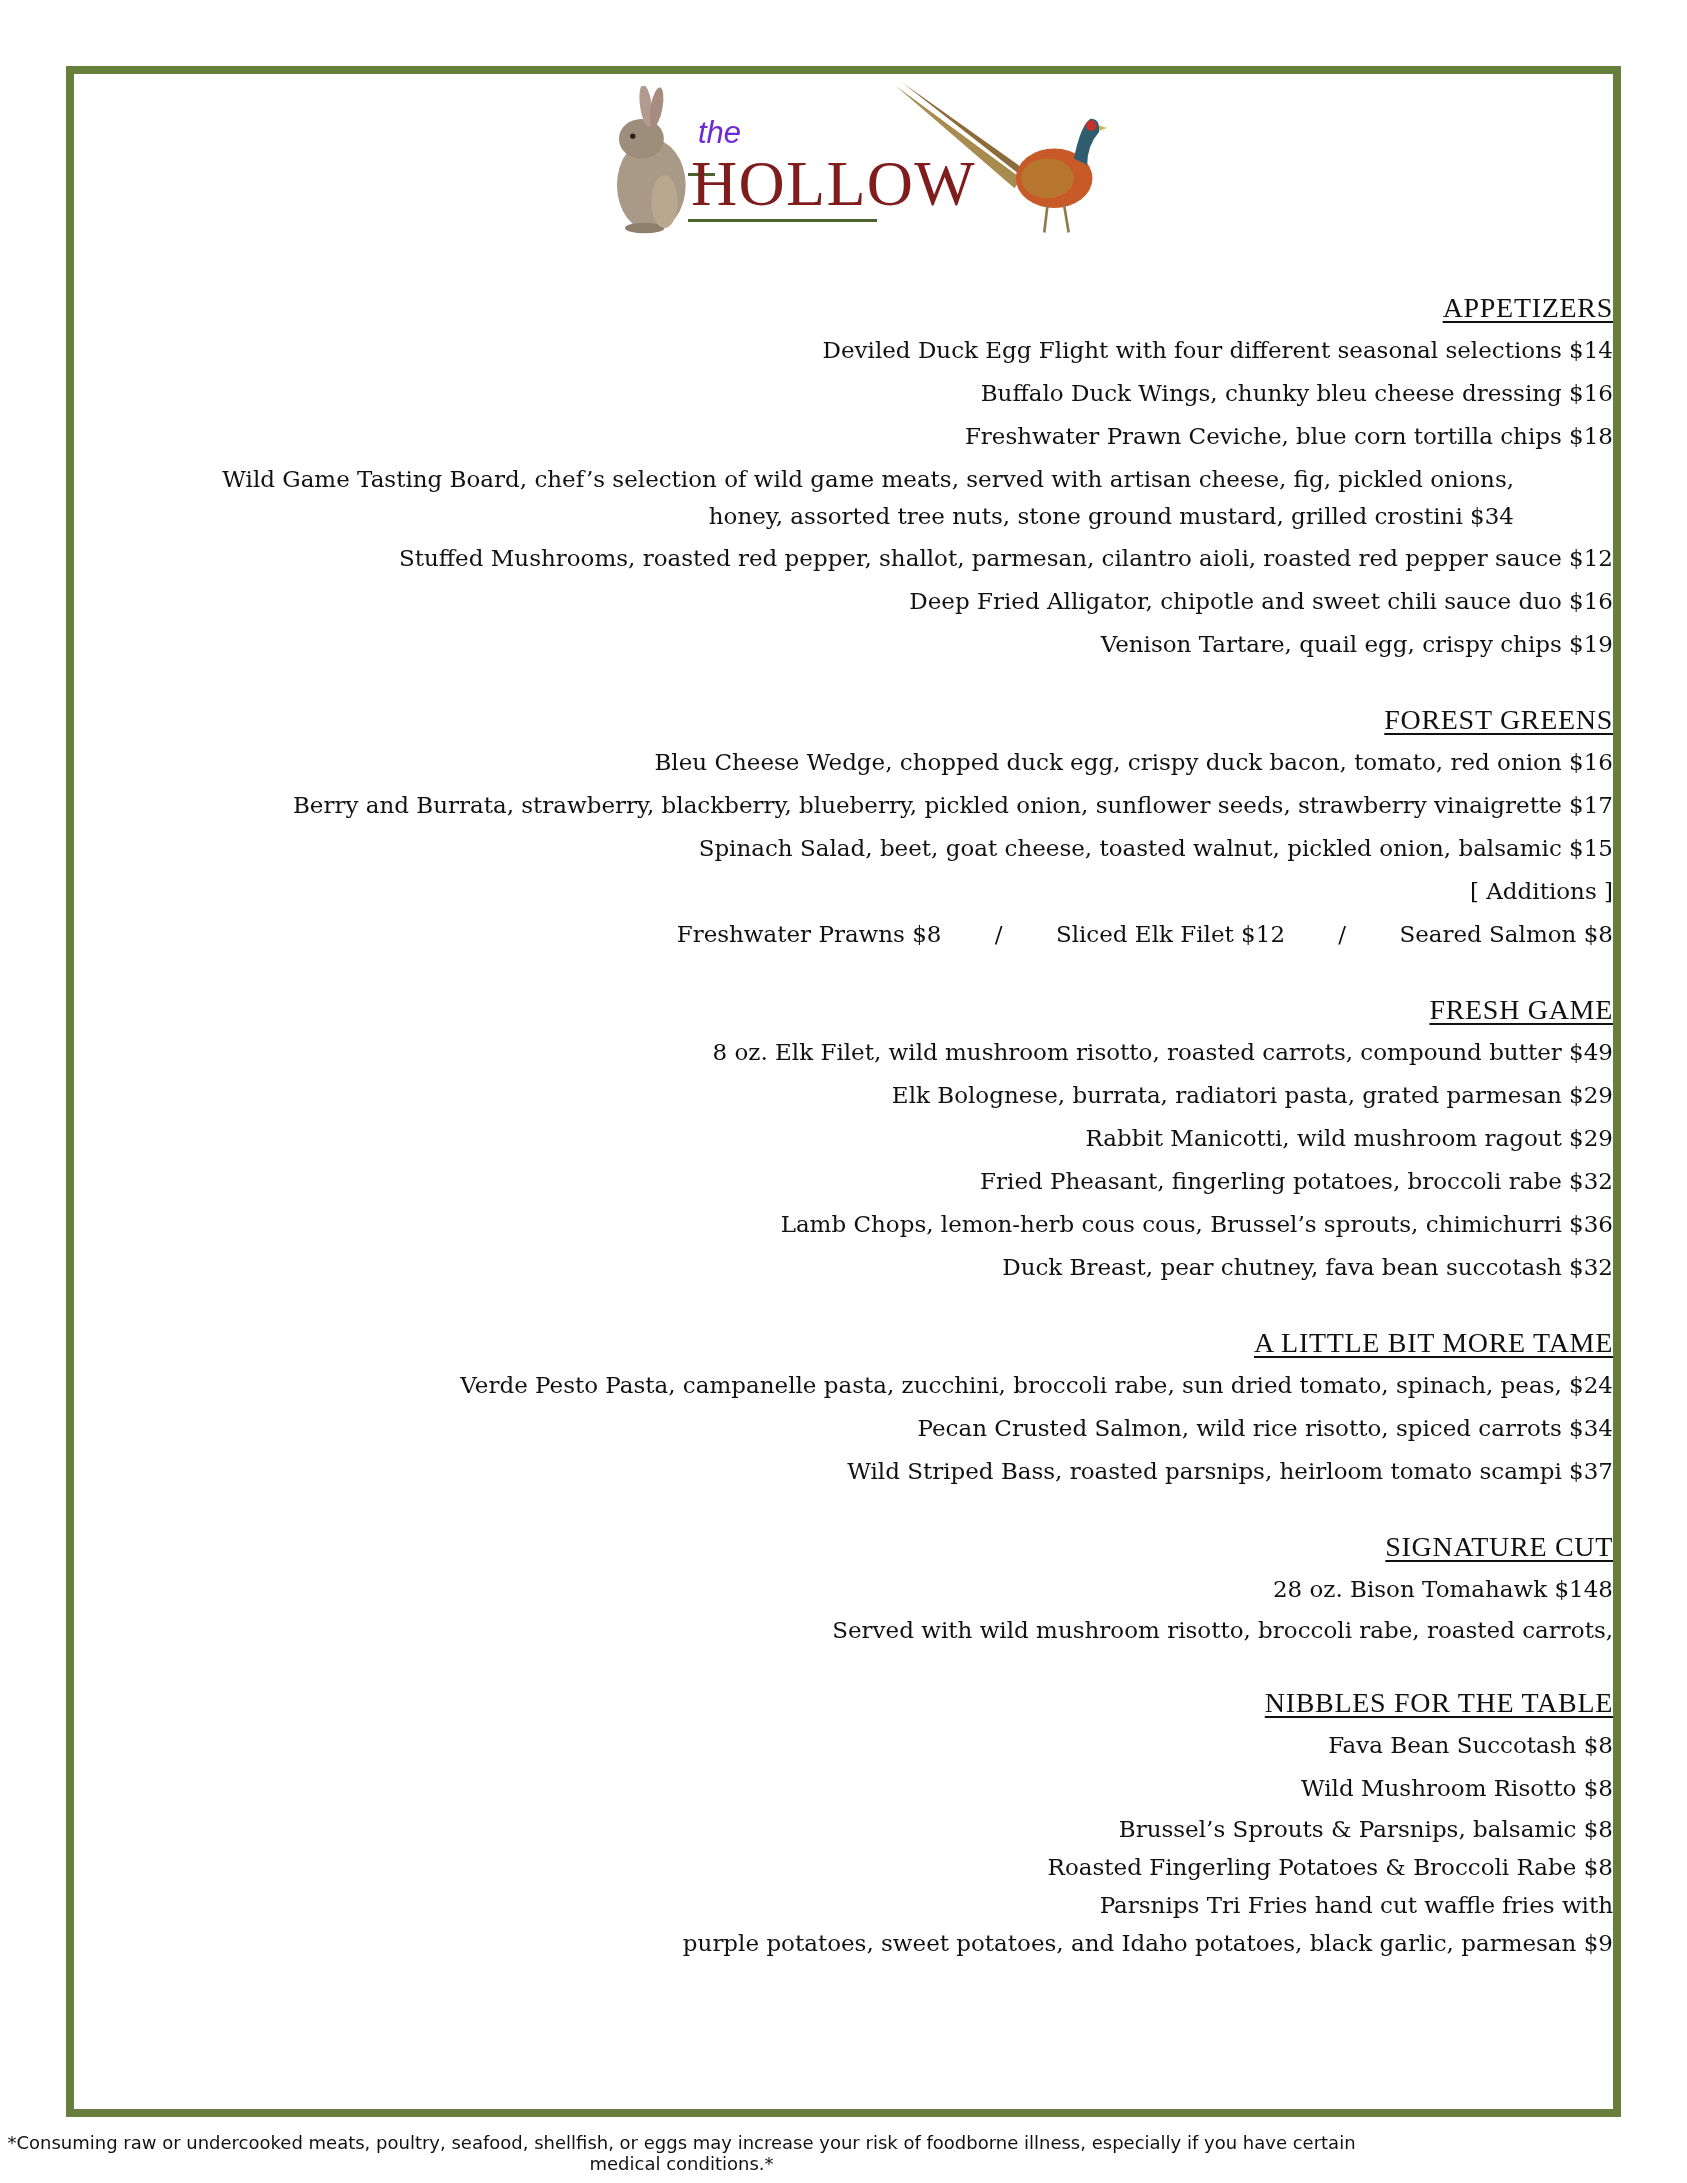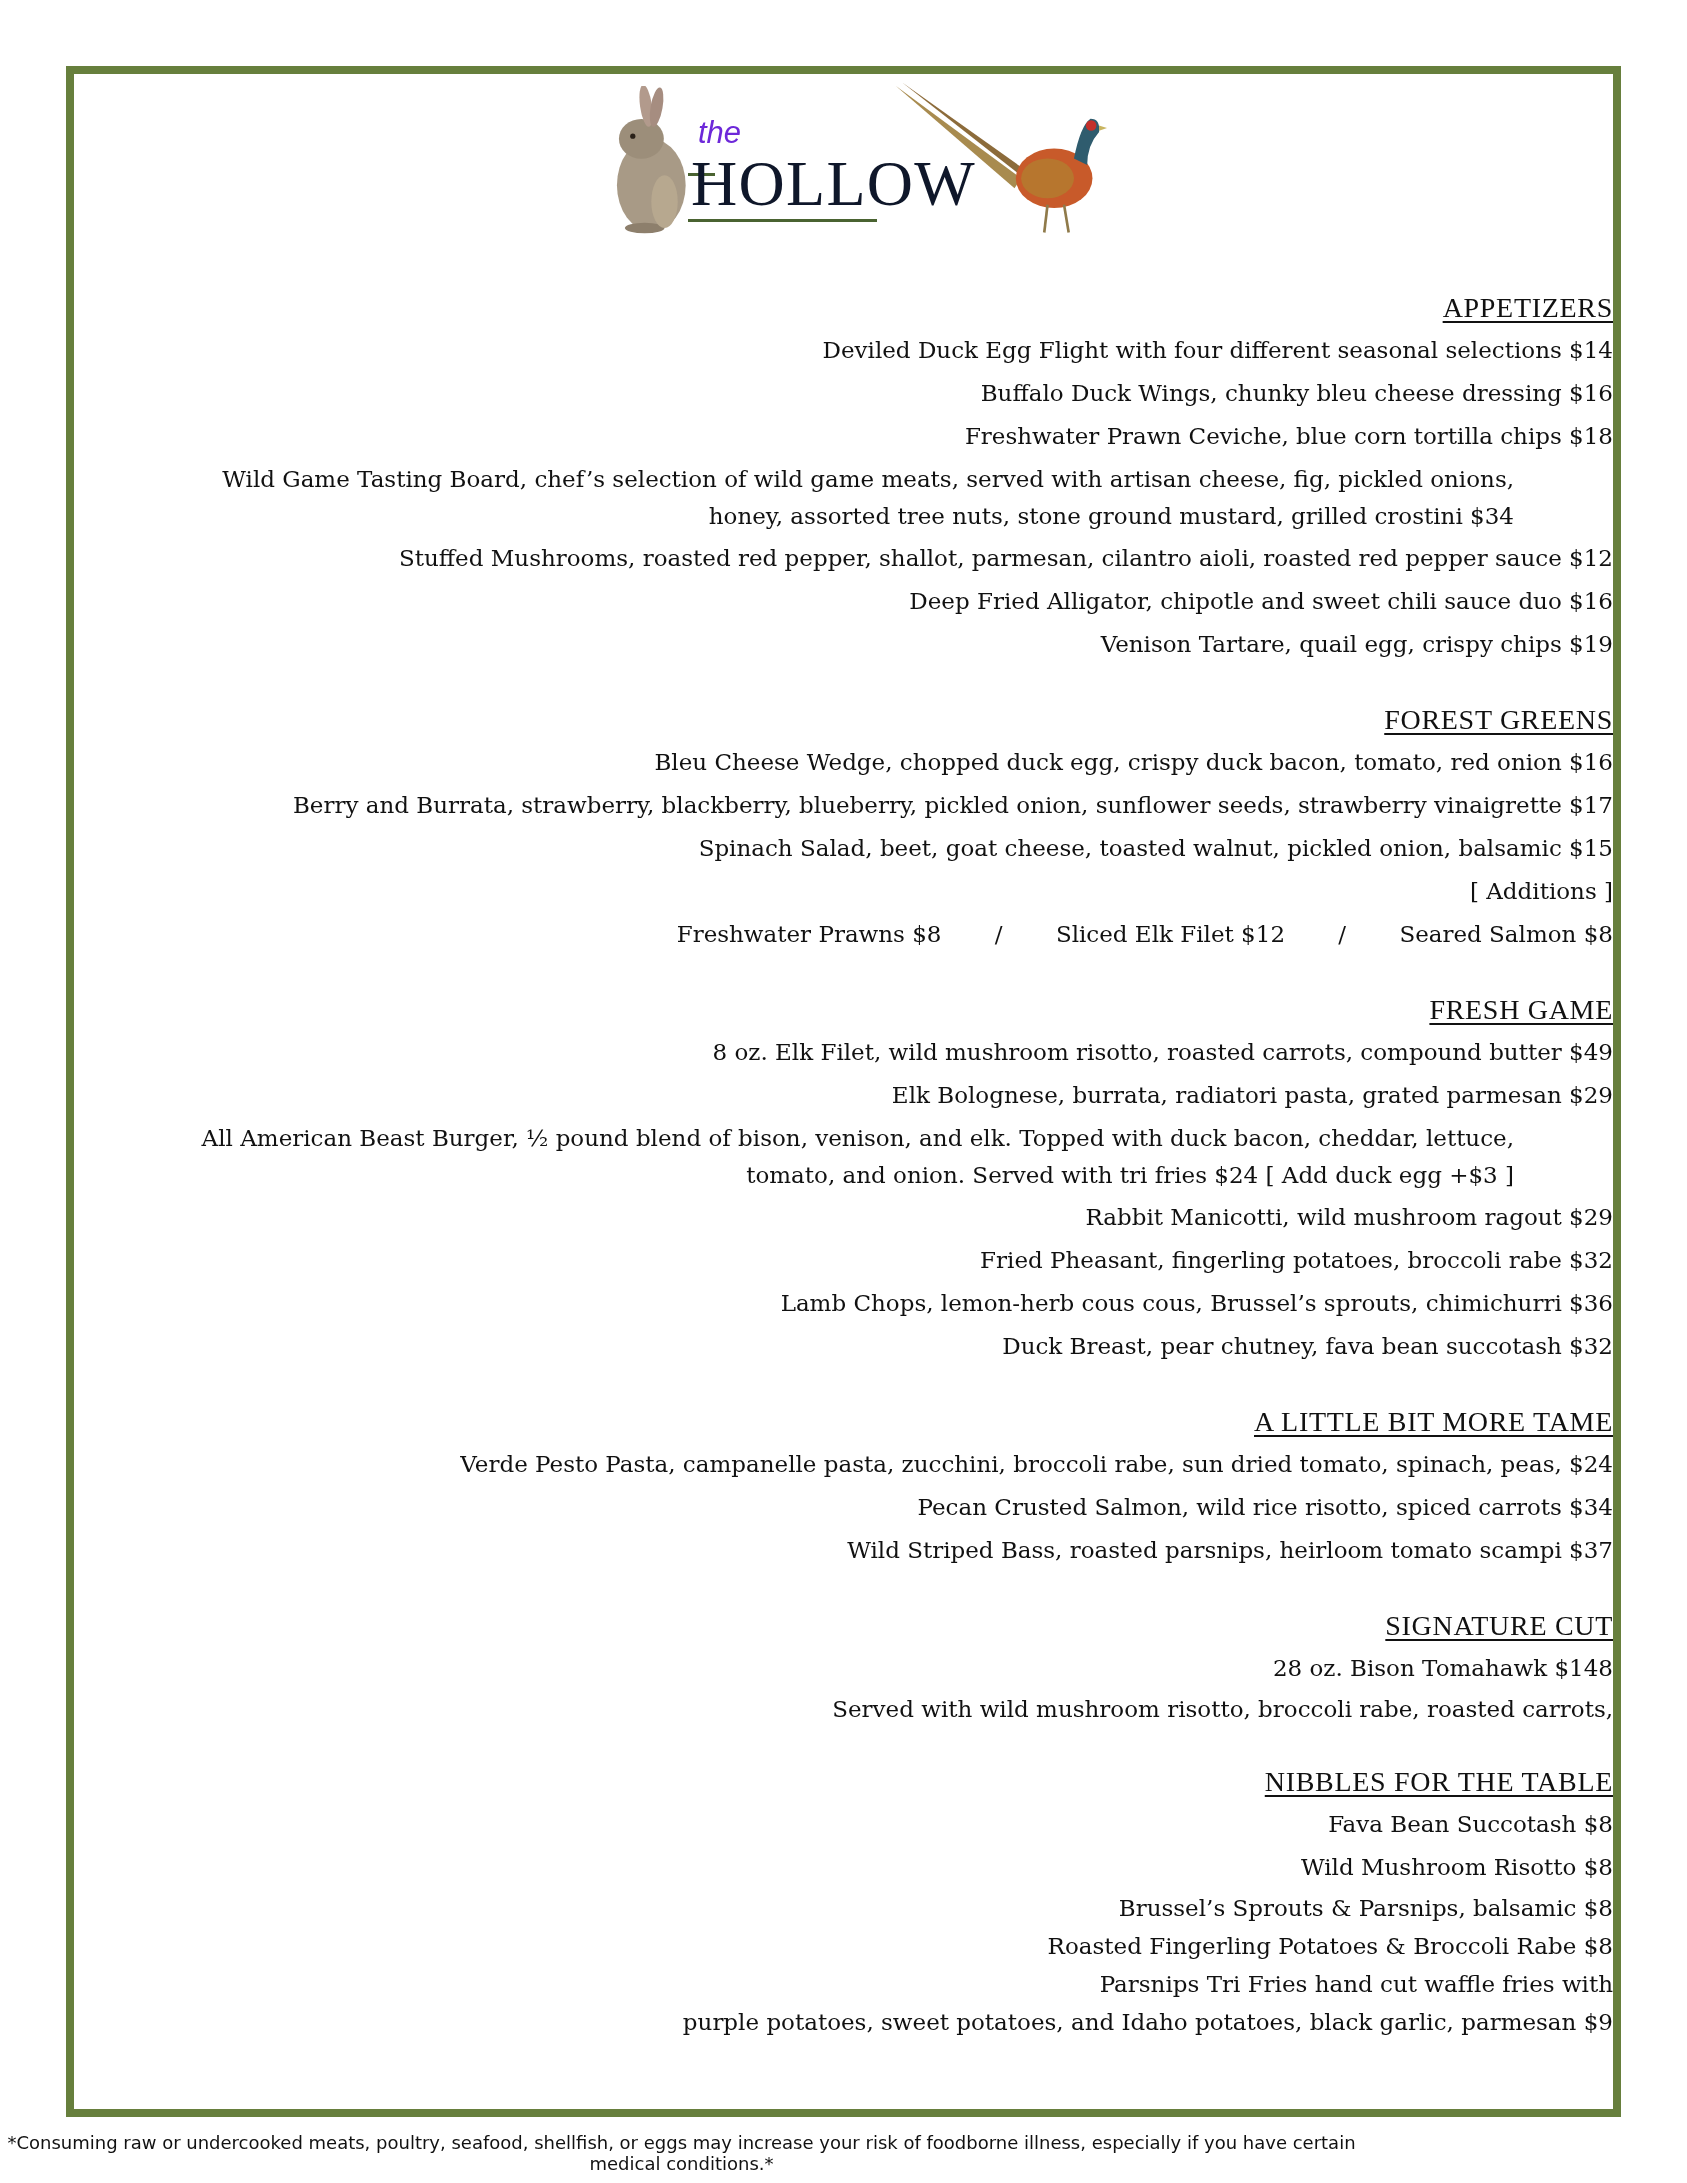--- a/index.html
+++ b/index.html
@@ -14,21 +14,21 @@
       position: absolute; left: 605px; top: 79px; width: 503px; height: 159px;
     }
     .logo .the {
       position: absolute; left: 93px; top: 36px;
       font-family: Liberation Sans, sans-serif; font-style: italic;
       font-size: 31px; color: #6d28d9;
     }
     .logo .hollow {
       position: absolute; left: 86px; top: 73px;
       font-family: "Liberation Serif", serif; font-size: 64px;
-      color: #0f172a; letter-spacing: 1.3px; line-height: 1;
+      color: #7f1d1d; letter-spacing: 1.3px; line-height: 1;
     }
     .logo .rule-top { position:absolute; left:83px; top:94px; width:26.5px; height:2.6px; background:#4a6331; }
     .logo .rule-bot { position:absolute; left:83px; top:140px; width:189px; height:2.6px; background:#4a6331; }
     .content {
       position: absolute; left: 74px; top: 291px; width: 1539px;
       text-align: center; color: #111;
       font-family: "DejaVu Serif", serif;
     }
     .section { margin: 0 0 37px 0; text-align: right; }
     .section-title {
@@ -109,21 +109,20 @@
       <span><span>Sliced Elk Filet </span><span class="b">$12</span></span>
       <span class="sep">/</span>
       <span><span>Seared Salmon </span><span class="b">$8</span></span>
     </div>
   </div>
 
   <div class="section">
     <div class="section-title">FRESH GAME</div>
     <div class="line"><span class="b">8 oz. Elk Filet</span><span>, wild mushroom risotto, roasted carrots, compound butter </span><span class="b">$49</span></div>
     <div class="line"><span class="b">Elk Bolognese</span><span>, burrata, radiatori pasta, grated parmesan </span><span class="b">$29</span></div>
-    <div class="line wrap"><span class="b">All American Beast Burger</span><span>, ½ pound blend of bison, venison, and elk. Topped with duck bacon, cheddar, lettuce, tomato, and onion. Served with tri fries </span><span class="b">$24 [ Add duck egg +$3 ]</span></div>
     <div class="line"><span class="b">Rabbit Manicotti</span><span>, wild mushroom ragout </span><span class="b">$29</span></div>
     <div class="line"><span class="b">Fried Pheasant</span><span>, fingerling potatoes, broccoli rabe </span><span class="b">$32</span></div>
     <div class="line"><span class="b">Lamb Chops</span><span>, lemon-herb cous cous, Brussel’s sprouts, chimichurri </span><span class="b">$36</span></div>
     <div class="line"><span class="b">Duck Breast</span><span>, pear chutney, fava bean succotash </span><span class="b">$32</span></div>
   </div>
 
   <div class="section">
     <div class="section-title">A LITTLE BIT MORE TAME</div>
     <div class="line"><span class="b">Verde Pesto Pasta</span><span>, campanelle pasta, zucchini, broccoli rabe, sun dried tomato, spinach, peas, </span><span class="b">$24</span></div>
     <div class="line"><span class="b">Pecan Crusted Salmon</span><span>, wild rice risotto, spiced carrots </span><span class="b">$34</span></div>

